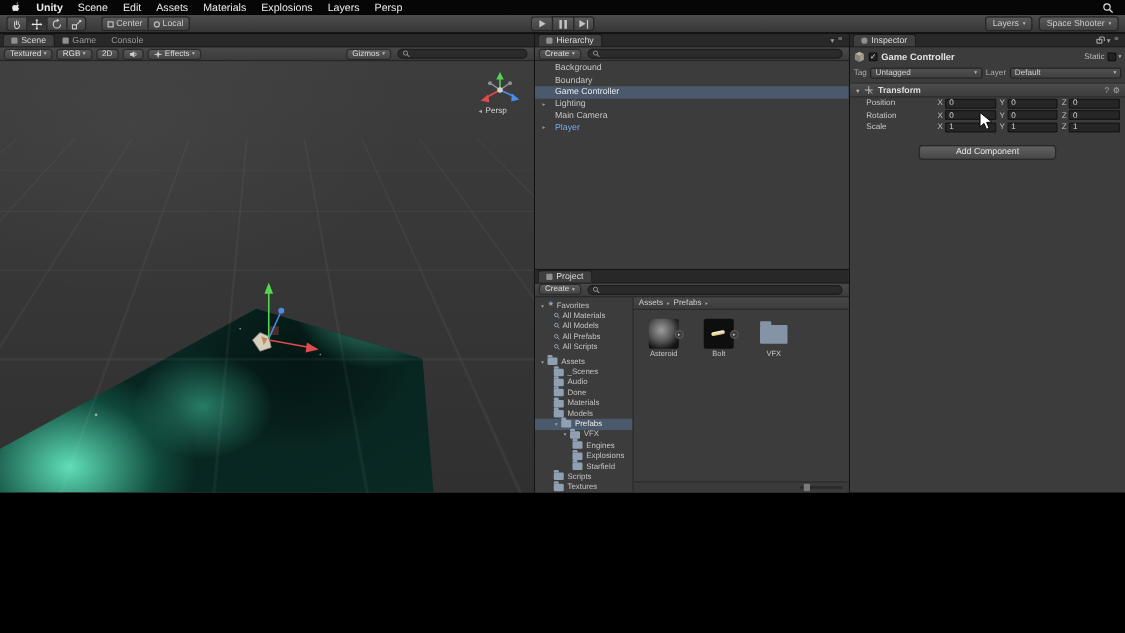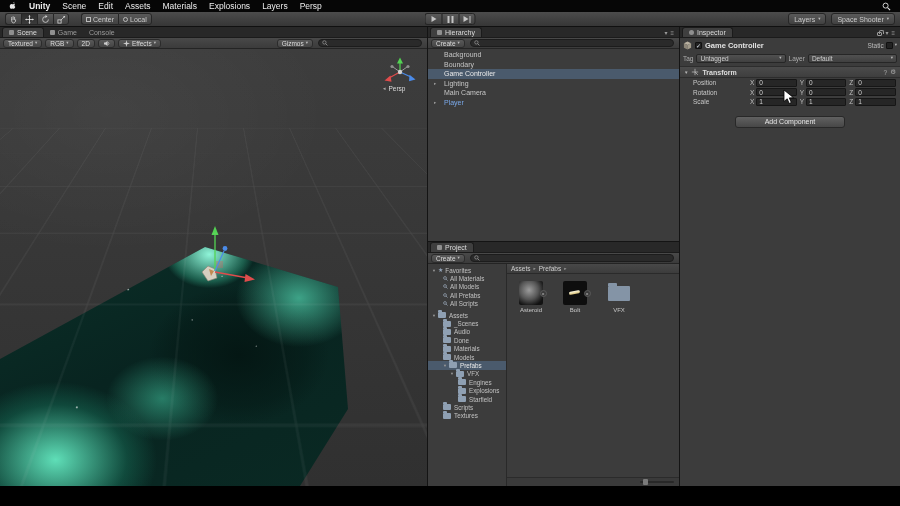--- a/index.html
+++ b/index.html
@@ -41,21 +41,21 @@
   .tri-play{width:0;height:0;border-left:5px solid #c4c4c4;border-top:3.5px solid transparent;border-bottom:3.5px solid transparent;}
   .pause-bars{display:flex;gap:1.5px;}
   .pause-bars i{width:2px;height:7px;background:#c4c4c4;}
   .step-wrap{display:flex;align-items:center;gap:1px;}
   .step-bar{width:1.5px;height:7px;background:#c4c4c4;}
   .right-group{margin-left:auto;display:flex;gap:5px;}
   .right-group .btn{padding:0 5px;gap:3px;border-radius:3px;}
   .dd-arrow{font-size:4.5px;color:#bbb;line-height:1;}
 
   
-  .main{display:flex;height:459px;}
+  .main{display:flex;height:367px;}
   .scene-col{width:428px;border-right:1px solid #141414;display:flex;flex-direction:column;background:#323232;}
   .mid-col{width:252px;border-right:1px solid #141414;display:flex;flex-direction:column;background:#3c3c3c;}
   .inspector{flex:1;background:#3c3c3c;display:flex;flex-direction:column;}
 
   
   .tabbar{height:11px;background:#282828;display:flex;align-items:flex-end;padding:0 2px;border-bottom:1px solid #1b1b1b;}
   .tab{height:10px;display:flex;align-items:center;gap:3px;padding:0 6px;font-size:7px;color:#9b9b9b;border-radius:3px 3px 0 0;}
   .tab.active{background:#3f3f3f;border:1px solid #1b1b1b;border-bottom:0;color:#dcdcdc;}
   .tab-icon{width:5px;height:5px;background:#8f8f8f;border-radius:1px;display:inline-block;}
   .tab-icon.round{border-radius:50%;}

